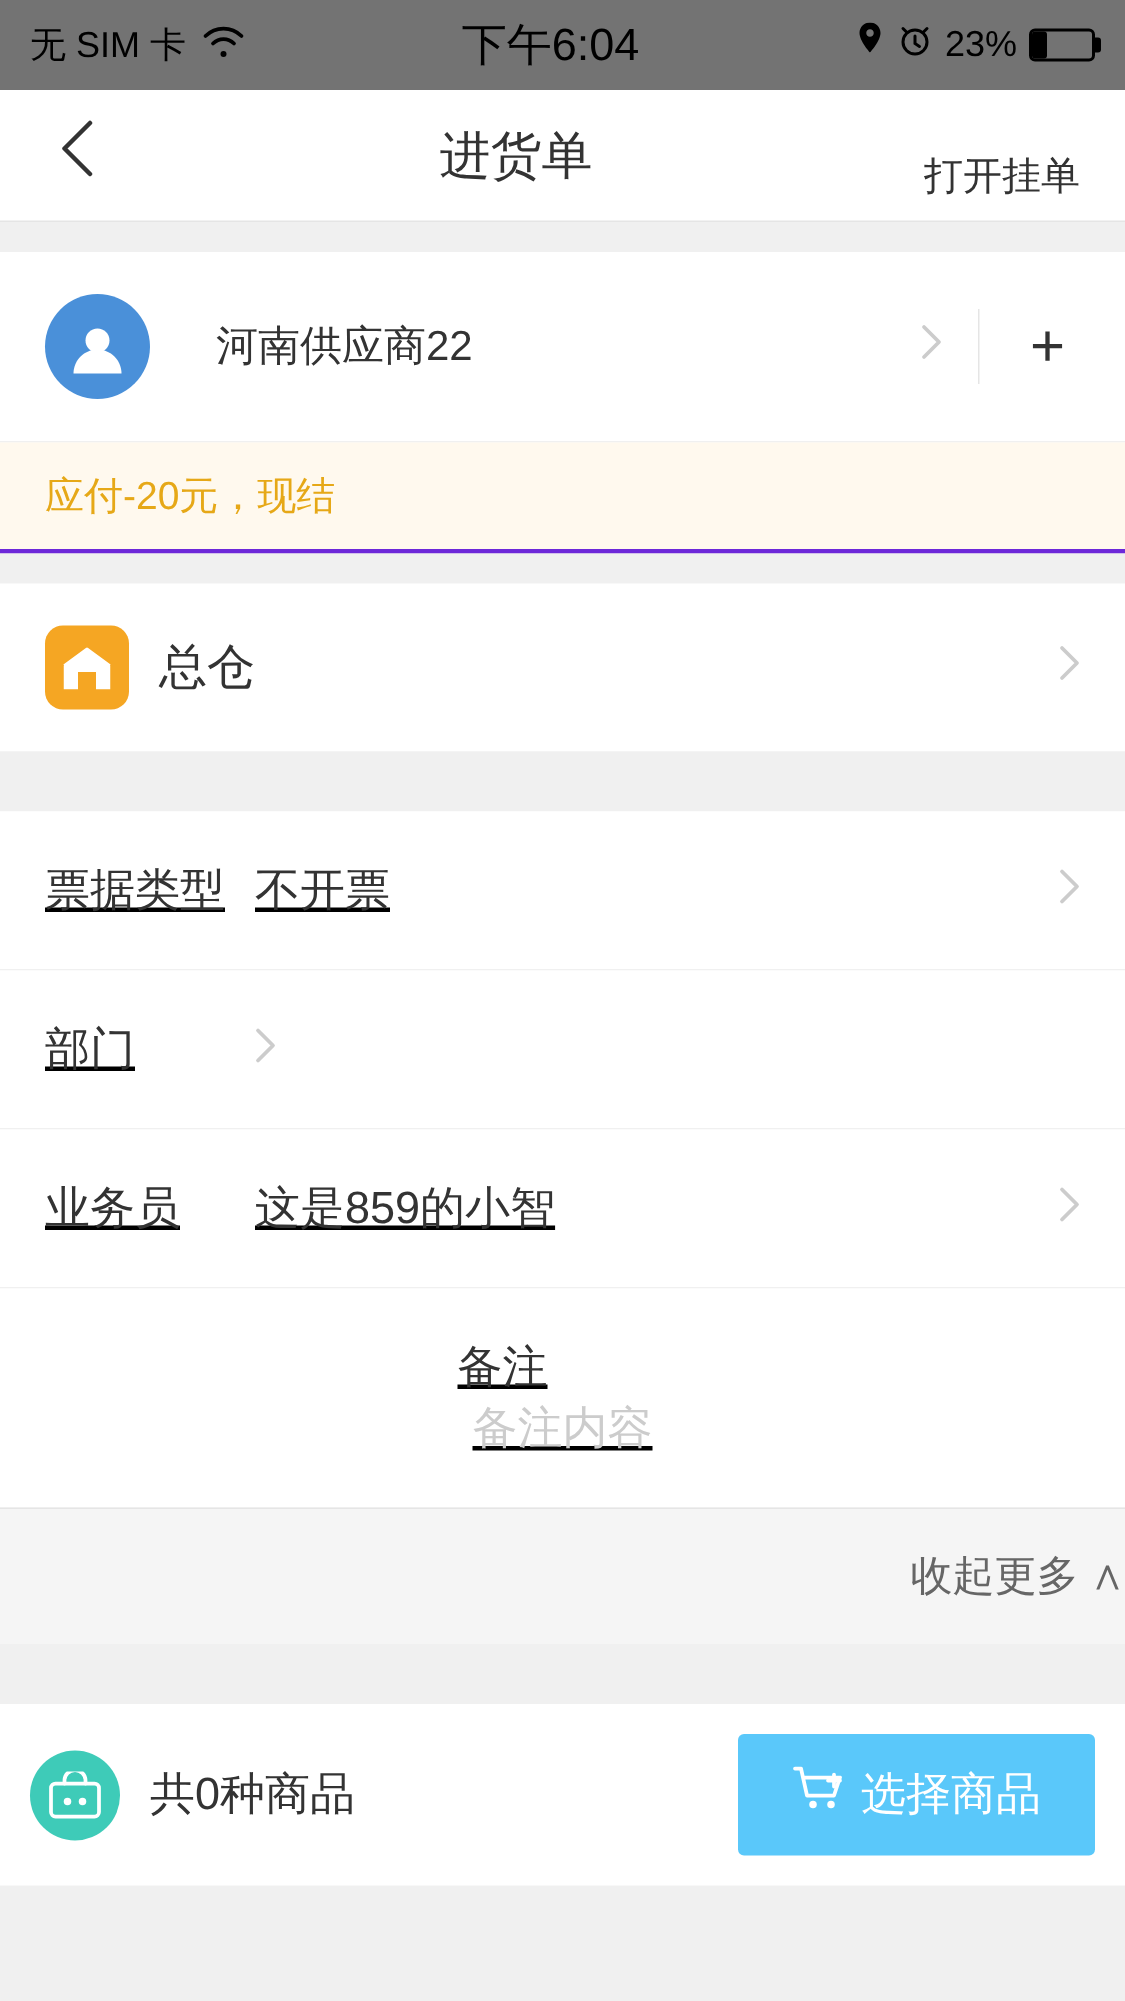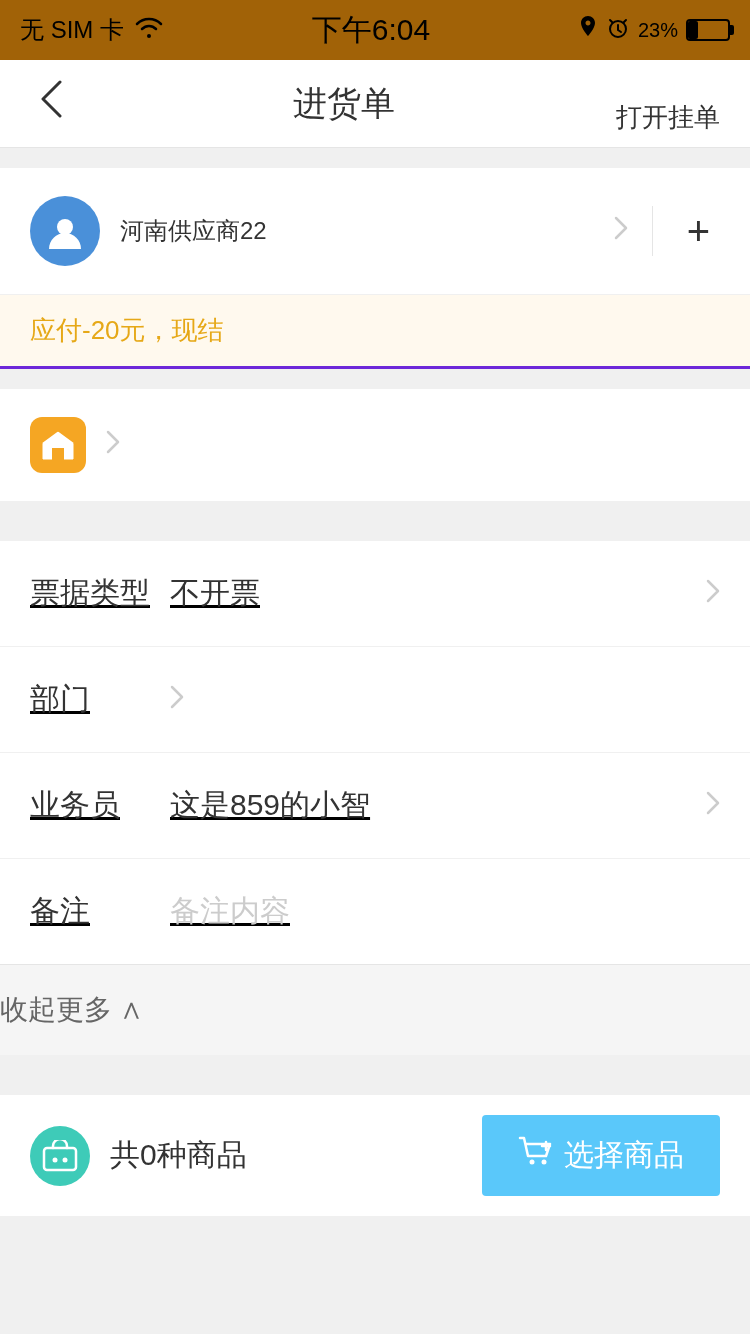--- a/index.html
+++ b/index.html
@@ -9,42 +9,42 @@
       min-height: 1334px;
       font-family: -apple-system, 'PingFang SC', 'Microsoft YaHei', sans-serif;
       background: #f0f0f0;
       font-size: 28px;
     }
 
     
     .status-bar {
       width: 750px;
       height: 60px;
-      background: #a16207;
+      background: #737373;
       display: flex;
       align-items: center;
       justify-content: space-between;
       padding: 0 20px;
       font-size: 24px;
       color: #000;
     }
     .status-left {
       display: flex;
       align-items: center;
       gap: 10px;
     }
     .status-center {
       font-size: 30px;
       font-weight: 500;
     }
     .status-right {
       display: flex;
       align-items: center;
       gap: 8px;
-      font-size: 20px;
+      font-size: 24px;
     }
     .battery-icon {
       width: 44px;
       height: 22px;
       border: 2px solid #000;
       border-radius: 4px;
       position: relative;
       display: inline-flex;
       align-items: center;
     }
@@ -123,22 +123,23 @@
       justify-content: center;
       margin-right: 20px;
       flex-shrink: 0;
     }
     .supplier-avatar svg {
       width: 44px;
       height: 44px;
     }
     .supplier-name {
       flex: 1;
-      font-size: 24px;
-      color: #333;
+      font-size: 28px;
+      color: #333;
+      margin-left: 24px;
     }
     .chevron-right {
       color: #ccc;
       font-size: 28px;
     }
     .divider-v {
       width: 1px;
       height: 50px;
       background: #e5e5e5;
       margin: 0 24px;
@@ -191,53 +192,54 @@
     }
     .form-row {
       display: flex;
       align-items: center;
       padding: 32px 30px;
       border-bottom: 1px solid #f0f0f0;
       background: #fff;
     }
     .form-row:last-child {
       border-bottom: none;
+      flex-direction: column;
     }
     .form-label {
       font-size: 30px;
       color: #333;
       width: 140px;
       flex-shrink: 0;
     }
     .form-value {
       flex: 1;
       font-size: 30px;
       color: #333;
     }
     .form-value.placeholder {
       color: #ccc;
     }
 
     
     .collapse-row {
       background: #f5f5f5;
-      text-align: left;
+      text-align: right;
       padding: 26px 0;
       color: #666;
       font-size: 28px;
       border-top: 1px solid #e5e5e5;
       cursor: pointer;
     }
 
     
     .bottom-bar {
       background: #fff;
       display: flex;
       align-items: center;
-      padding: 20px 30px;
+      padding: 20px 20px;
       margin-top: 20px;
     }
     .product-icon {
       width: 60px;
       height: 60px;
       border-radius: 50%;
       background: #3ecbb8;
       display: flex;
       align-items: center;
       justify-content: center;
@@ -332,20 +334,21 @@
 
 <div class="section">
   <div class="warehouse-row">
     <div class="warehouse-icon">
       <svg width="34" height="30" viewBox="0 0 34 30" fill="none">
         <path d="M2 14L17 3l15 11v15H2V14z" fill="#fff" stroke="#fff" stroke-width="1"></path>
         <rect x="11" y="18" width="12" height="12" fill="#f5a623"></rect>
         <path d="M2 14L17 3l15 11" stroke="#fff" stroke-width="2.5" fill="none" stroke-linejoin="round"></path>
       </svg>
     </div>
+    <span class="warehouse-name">总仓</span>
     <span class="chevron-right">
       <svg width="14" height="24" viewBox="0 0 14 24" fill="none">
         <path d="M2 2l10 10L2 22" stroke="#ccc" stroke-width="2.5" stroke-linecap="round" stroke-linejoin="round"></path>
       </svg>
     </span>
   </div>
 </div>
 
 <div class="section-gap"></div>
 

